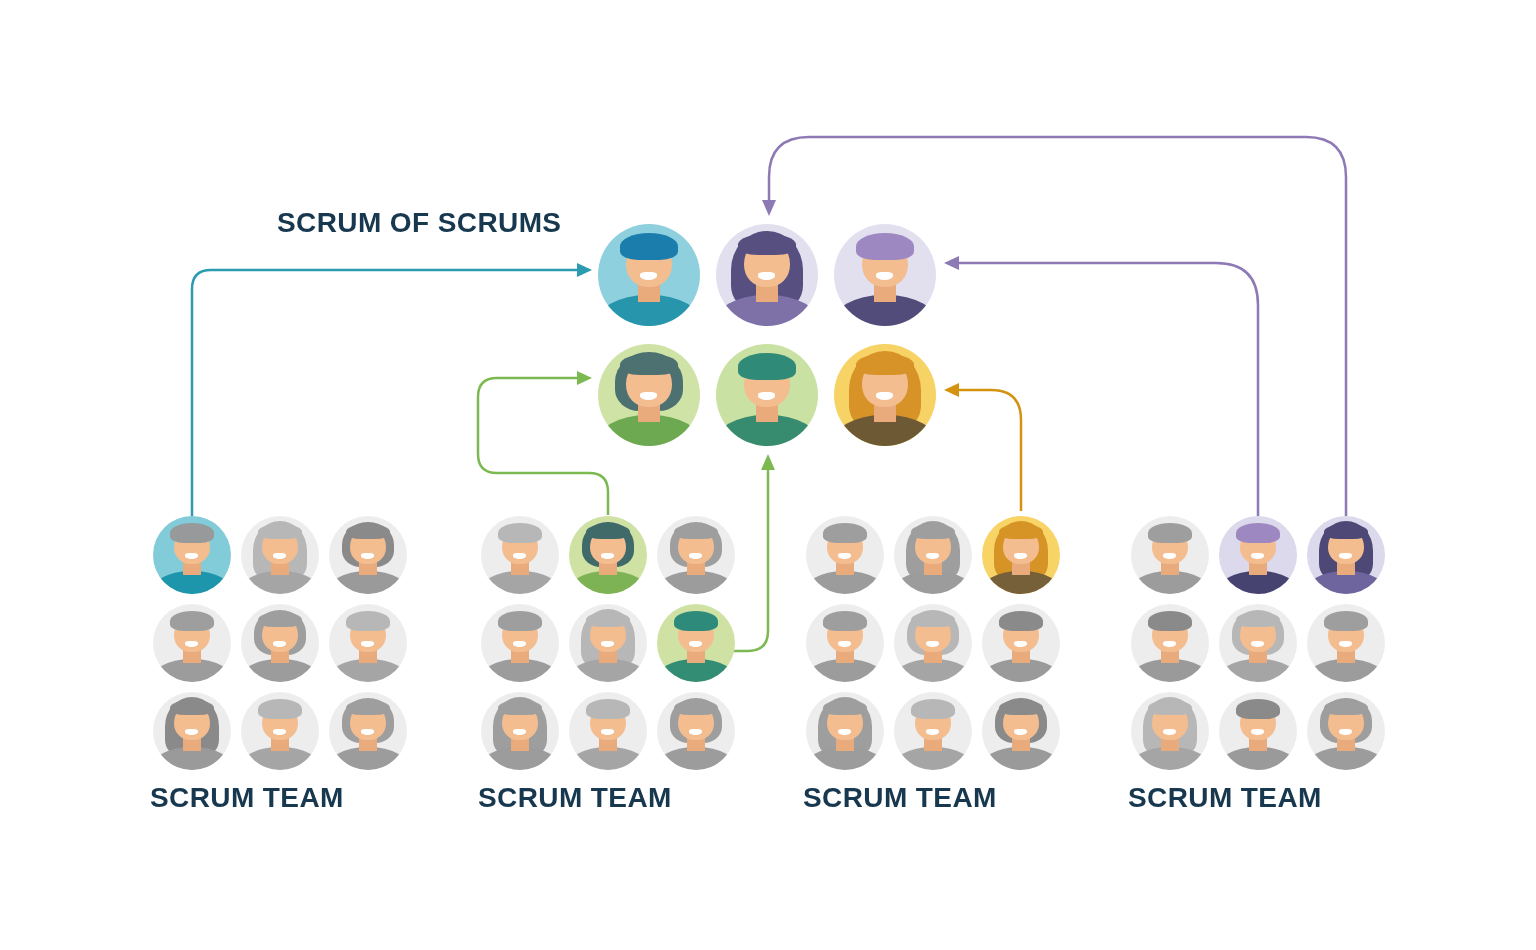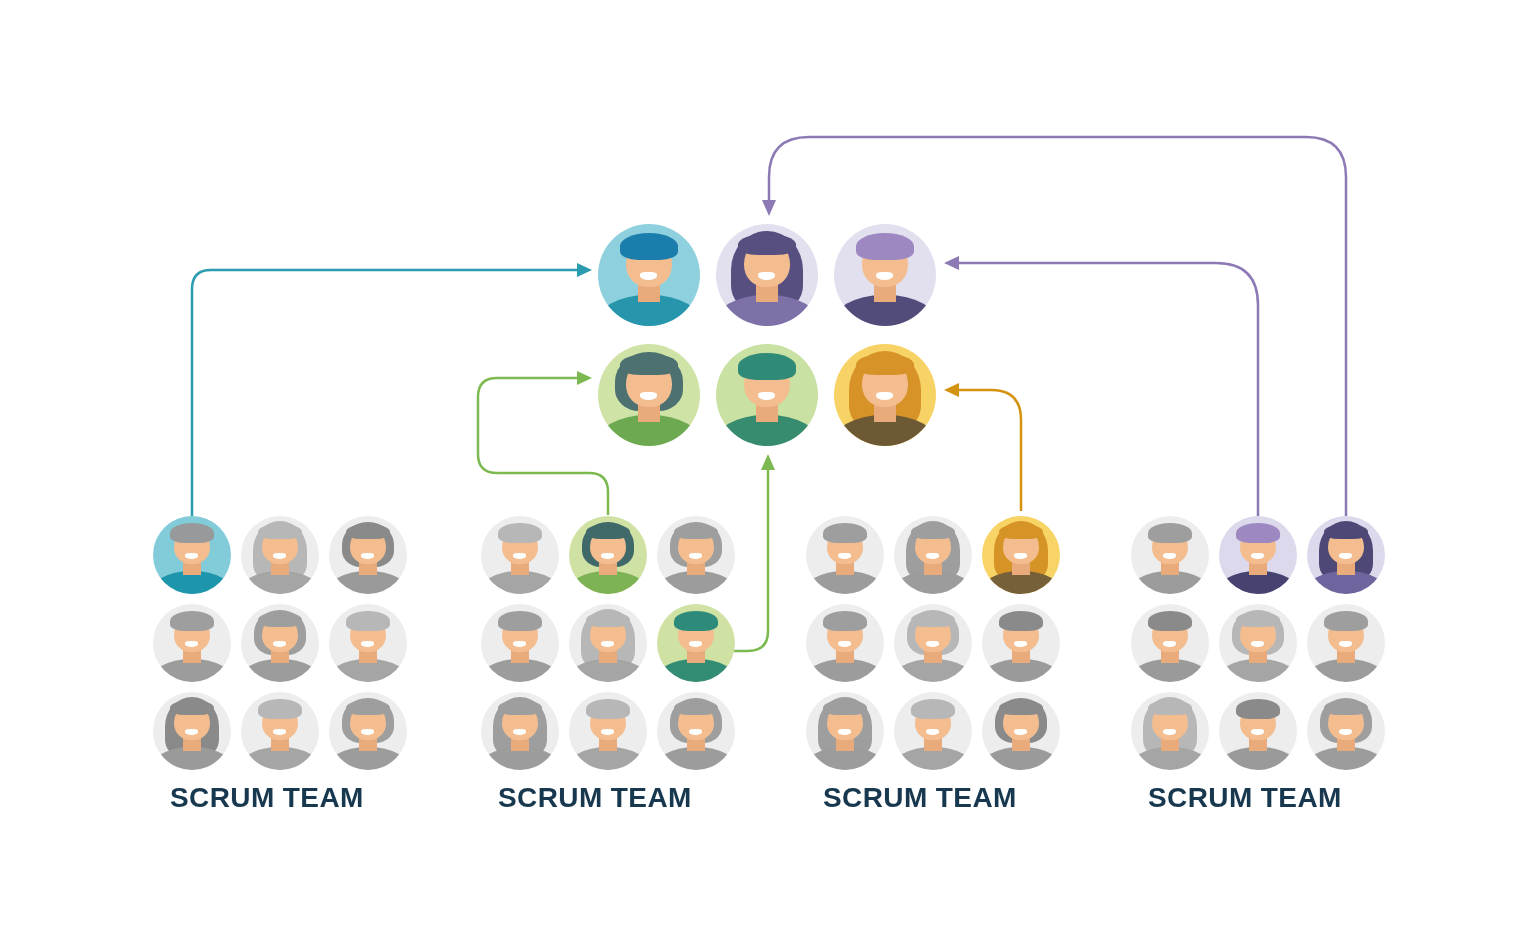--- a/index.html
+++ b/index.html
@@ -28,21 +28,21 @@
     column-gap:16px; row-gap:18px;
   }
   .team { position:absolute; top:516px; }
   .team-grid {
     display:grid; grid-template-columns:repeat(3,78px);
     gap:10px;
   }
   .team-label {
     position:absolute; left:-3px; top:266px;
     font-size:28px; font-weight:bold; color:#17384e;
-    letter-spacing:0.4px; white-space:nowrap;margin-left:20px;
+    letter-spacing:0.4px; white-space:nowrap;
   }
   #team-1 { left:153px; }
   #team-2 { left:481px; }
   #team-3 { left:806px; }
   #team-4 { left:1131px; }
 
   
   .avatar {
     position:relative; border-radius:50%; overflow:hidden;
     width:78px; height:78px;
@@ -104,20 +104,21 @@
     <g>
       <path d="M 1346 516 V 177 Q 1346 137 1306 137 H 809 Q 769 137 769 177 V 200" fill="none" stroke-width="2.5" stroke="#8d7ab5"></path>
       <polygon points="769,216 762,200 776,200" fill="#8d7ab5"></polygon>
     </g>
     <g>
       <path d="M 1258 516 V 305 Q 1258 263 1216 263 H 959" fill="none" stroke-width="2.5" stroke="#8d7ab5"></path>
       <polygon points="944,263 959,256 959,270" fill="#8d7ab5"></polygon>
     </g>
   </svg>
 
+  <div class="title" style="color: rgb(23, 56, 78);">SCRUM OF SCRUMS</div>
 
   <div class="sos-group">
       <div class="avatar man" style="background: rgb(143, 208, 222);">
         <div class="shirt" style="background: rgb(39, 150, 172);"></div>
         <div class="neck" style="background: rgb(233, 171, 124);"></div>
         <div class="face" style="background: rgb(243, 189, 144);"></div>
         <div class="hair-front" style="background: rgb(26, 125, 172);"></div>
         <div class="smile" style="background: rgb(255, 255, 255);"></div>
       </div>
       <div class="avatar woman_long" style="background: rgb(226, 224, 239);">

